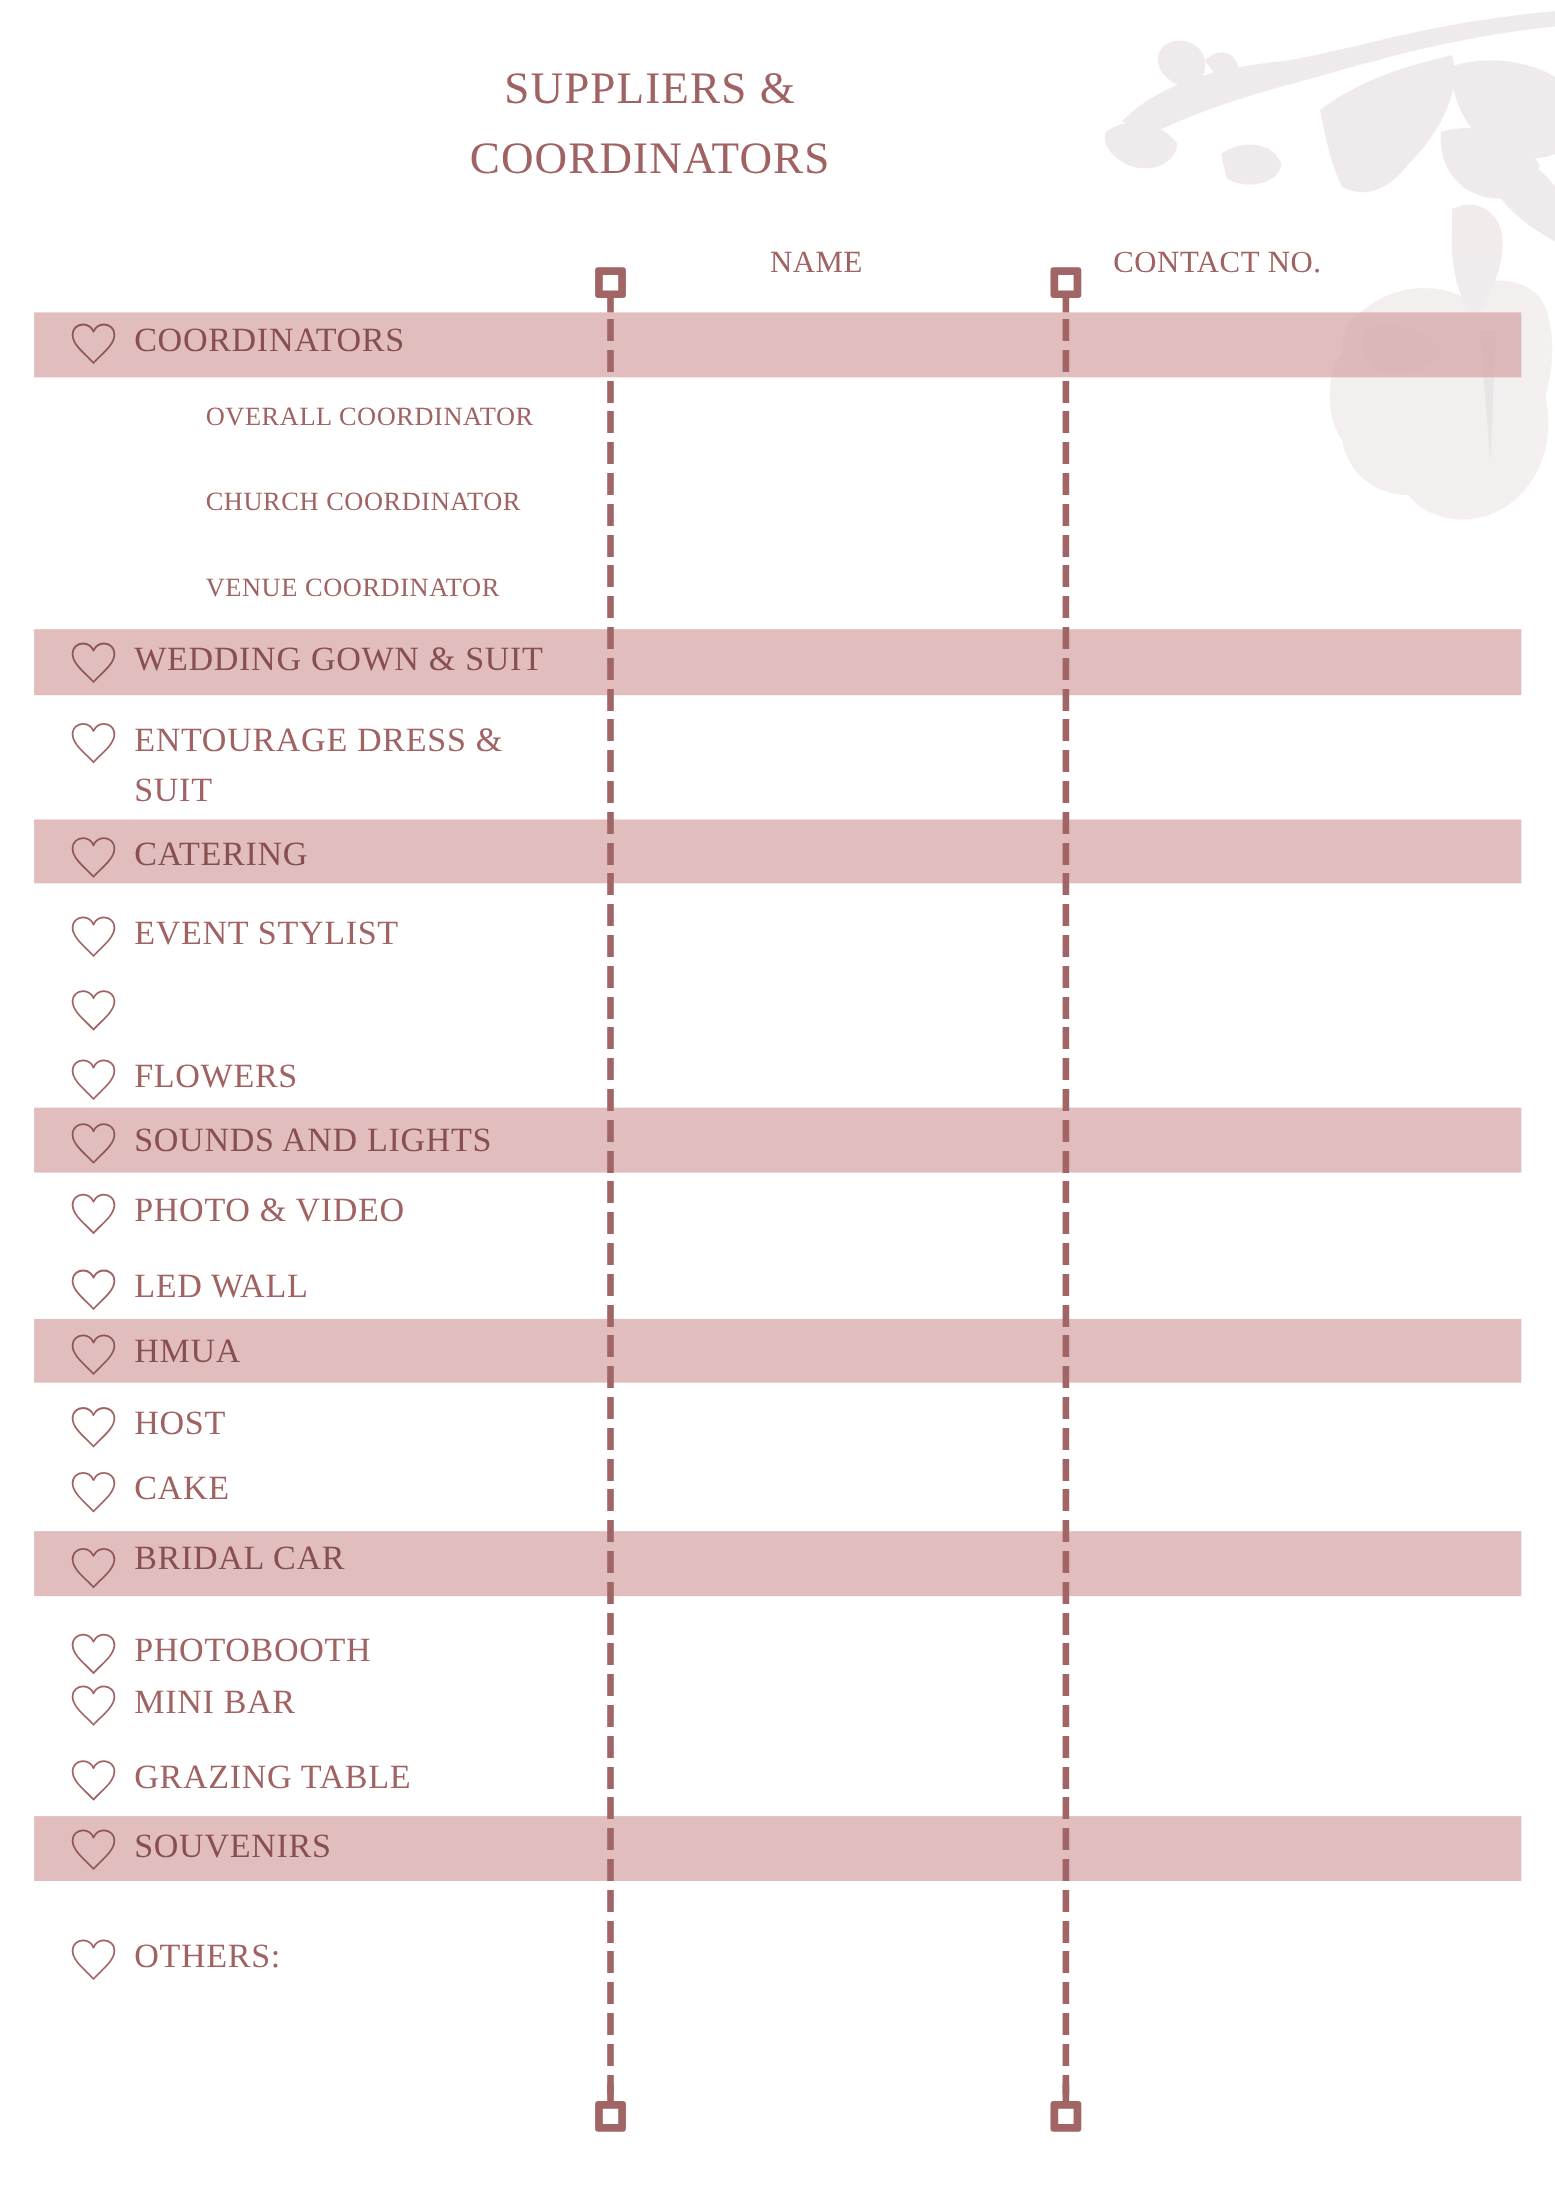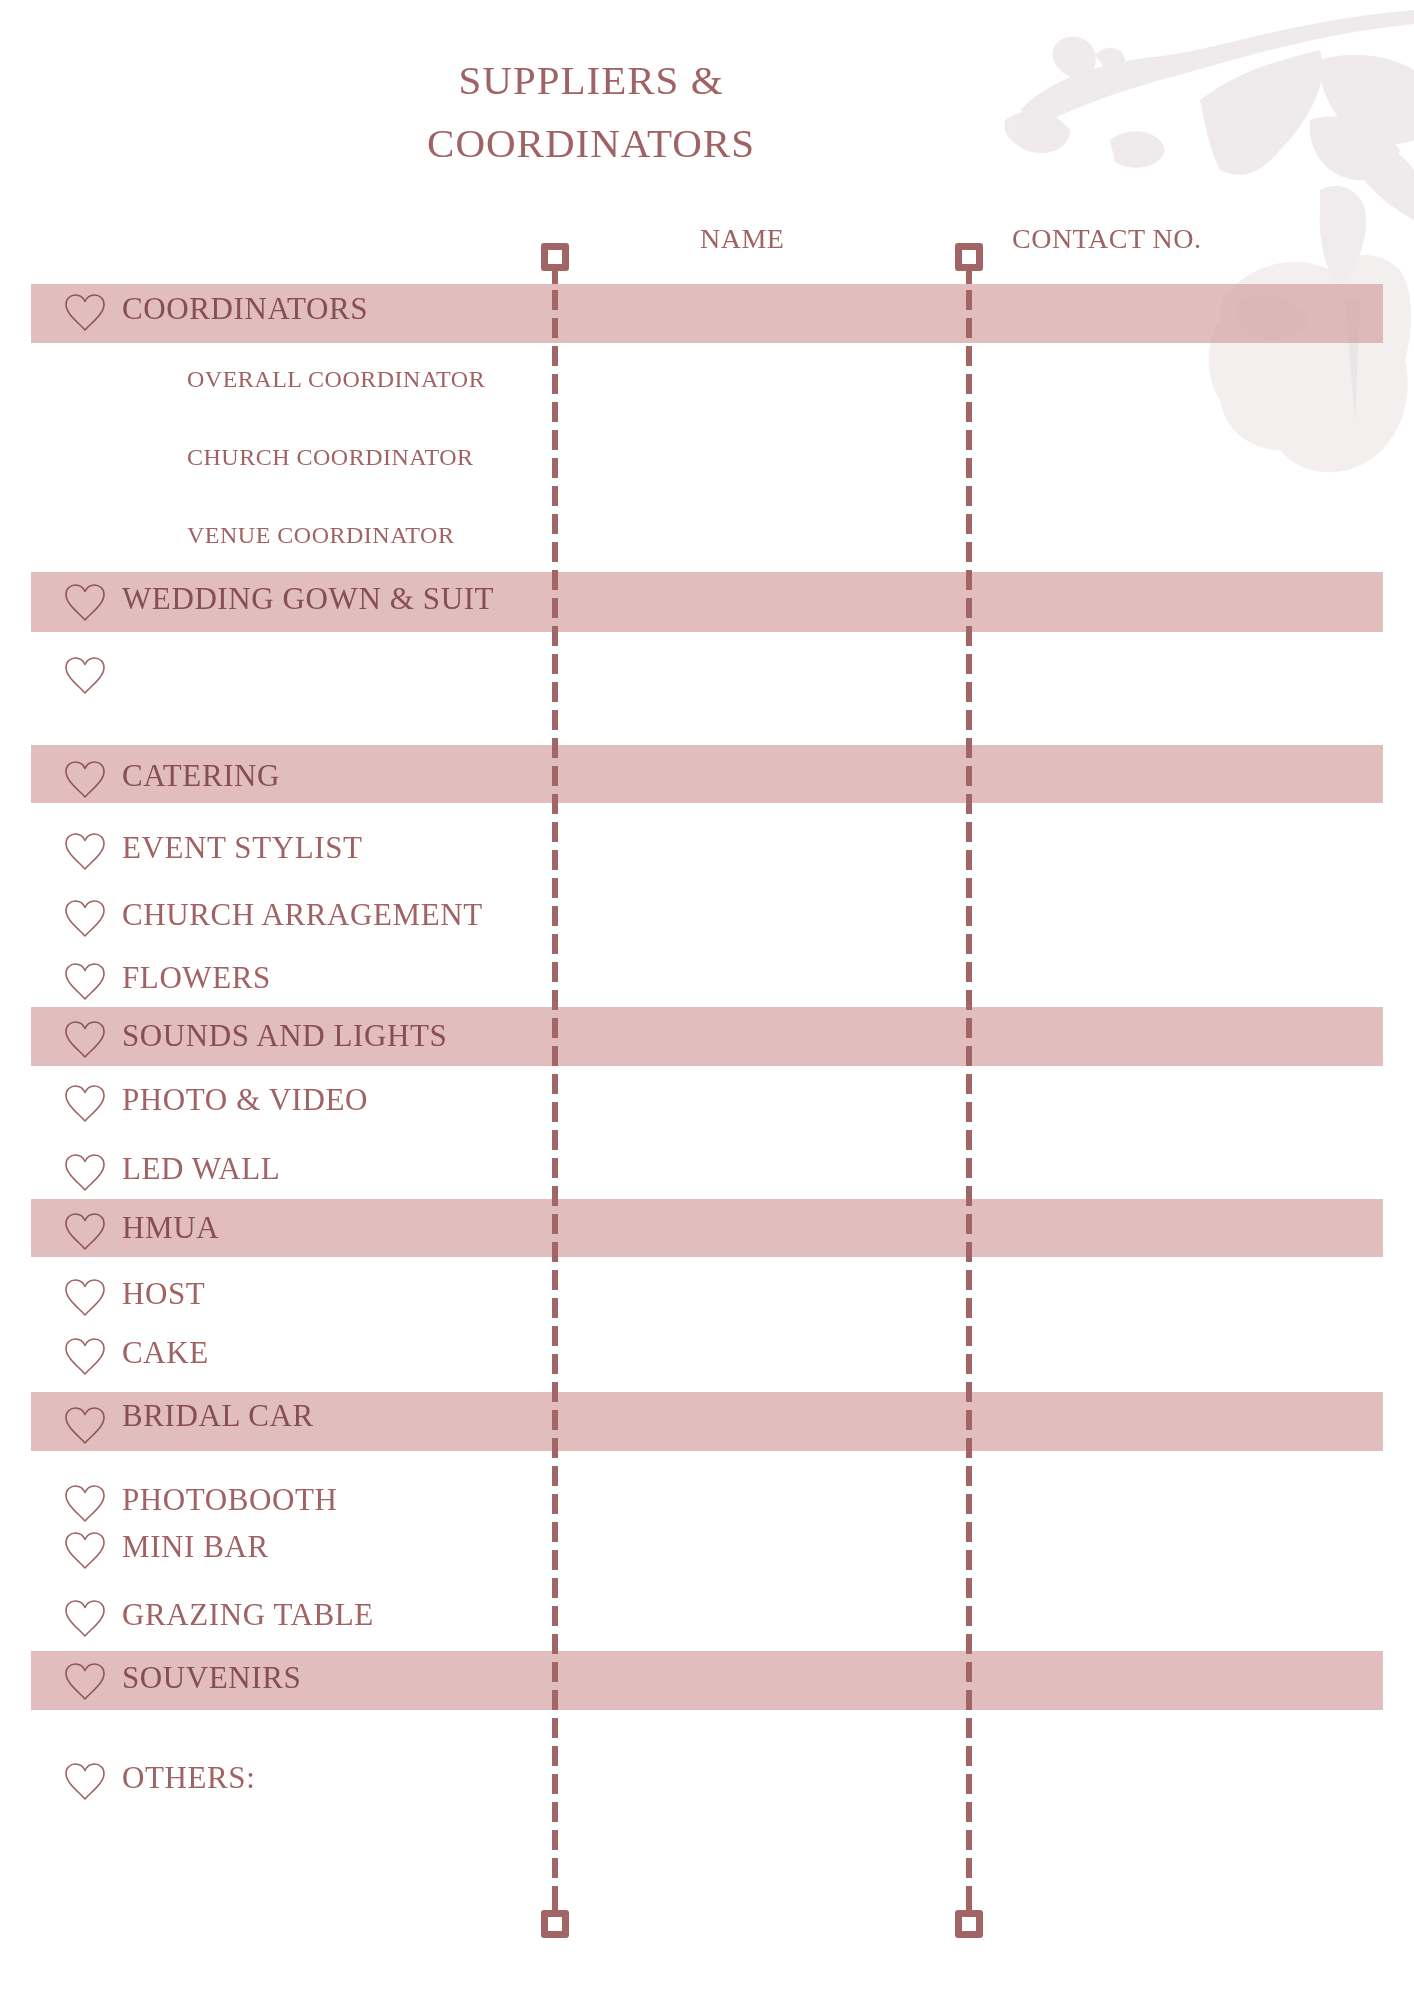--- a/index.html
+++ b/index.html
@@ -85,41 +85,41 @@
   <svg class="heart" viewBox="0 0 42 40">
       <path d="M21 37 C15 30 2 21 2 11.5 C2 5.5 6.5 2 11.5 2 C16 2 19.5 5 21 8.5 C22.5 5 26 2 30.5 2 C35.5 2 40 5.5 40 11.5 C40 21 27 30 21 37 Z" fill="none" stroke="#8E5555" stroke-width="1.6" stroke-linejoin="round"></path>
     </svg>
   <span class="label">WEDDING GOWN &amp; SUIT</span>
 </div>
 
 <div class="row two-line" style="top:656px;">
   <svg class="heart" viewBox="0 0 42 40">
       <path d="M21 37 C15 30 2 21 2 11.5 C2 5.5 6.5 2 11.5 2 C16 2 19.5 5 21 8.5 C22.5 5 26 2 30.5 2 C35.5 2 40 5.5 40 11.5 C40 21 27 30 21 37 Z" fill="none" stroke="#A06262" stroke-width="1.6" stroke-linejoin="round"></path>
     </svg>
+  <span class="label">ENTOURAGE DRESS &amp; SUIT</span>
 </div>
 
 <div class="row banded" style="top:760px;">
   <svg class="heart" viewBox="0 0 42 40">
       <path d="M21 37 C15 30 2 21 2 11.5 C2 5.5 6.5 2 11.5 2 C16 2 19.5 5 21 8.5 C22.5 5 26 2 30.5 2 C35.5 2 40 5.5 40 11.5 C40 21 27 30 21 37 Z" fill="none" stroke="#8E5555" stroke-width="1.6" stroke-linejoin="round"></path>
     </svg>
   <span class="label">CATERING</span>
 </div>
 
 <div class="row" style="top:832px;">
   <svg class="heart" viewBox="0 0 42 40">
       <path d="M21 37 C15 30 2 21 2 11.5 C2 5.5 6.5 2 11.5 2 C16 2 19.5 5 21 8.5 C22.5 5 26 2 30.5 2 C35.5 2 40 5.5 40 11.5 C40 21 27 30 21 37 Z" fill="none" stroke="#A06262" stroke-width="1.6" stroke-linejoin="round"></path>
     </svg>
   <span class="label">EVENT STYLIST</span>
 </div>
 
 <div class="row" style="top:899px;">
   <svg class="heart" viewBox="0 0 42 40">
       <path d="M21 37 C15 30 2 21 2 11.5 C2 5.5 6.5 2 11.5 2 C16 2 19.5 5 21 8.5 C22.5 5 26 2 30.5 2 C35.5 2 40 5.5 40 11.5 C40 21 27 30 21 37 Z" fill="none" stroke="#A06262" stroke-width="1.6" stroke-linejoin="round"></path>
     </svg>
-  <span class="label">CHURCH ARRAGEMENT</span>
 </div>
 
 <div class="row" style="top:962px;">
   <svg class="heart" viewBox="0 0 42 40">
       <path d="M21 37 C15 30 2 21 2 11.5 C2 5.5 6.5 2 11.5 2 C16 2 19.5 5 21 8.5 C22.5 5 26 2 30.5 2 C35.5 2 40 5.5 40 11.5 C40 21 27 30 21 37 Z" fill="none" stroke="#A06262" stroke-width="1.6" stroke-linejoin="round"></path>
     </svg>
   <span class="label">FLOWERS</span>
 </div>
 
 <div class="row banded" style="top:1020px;">

